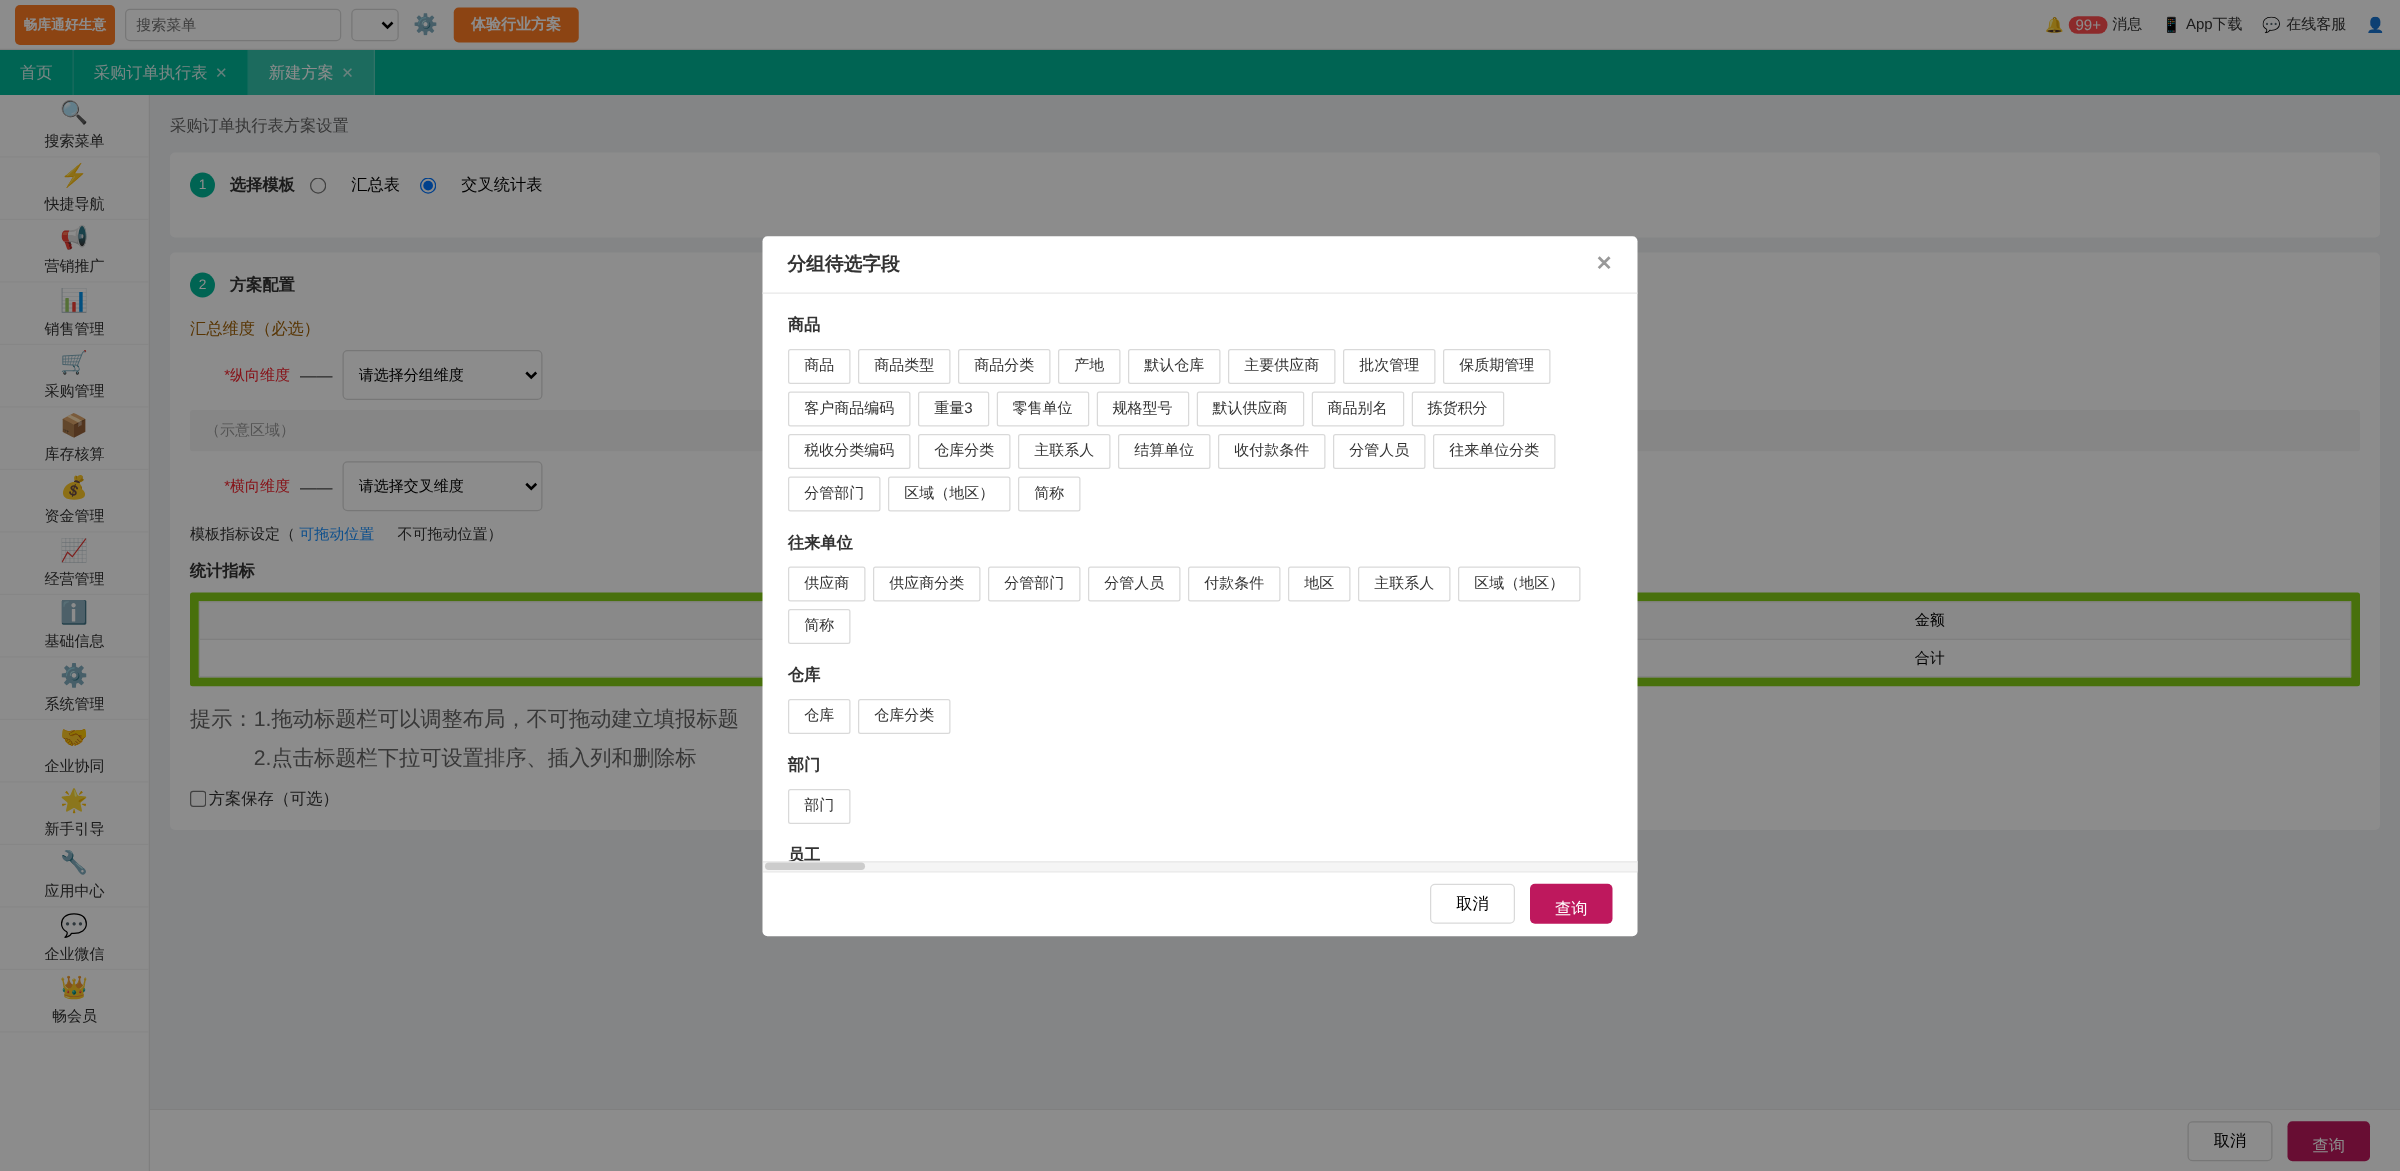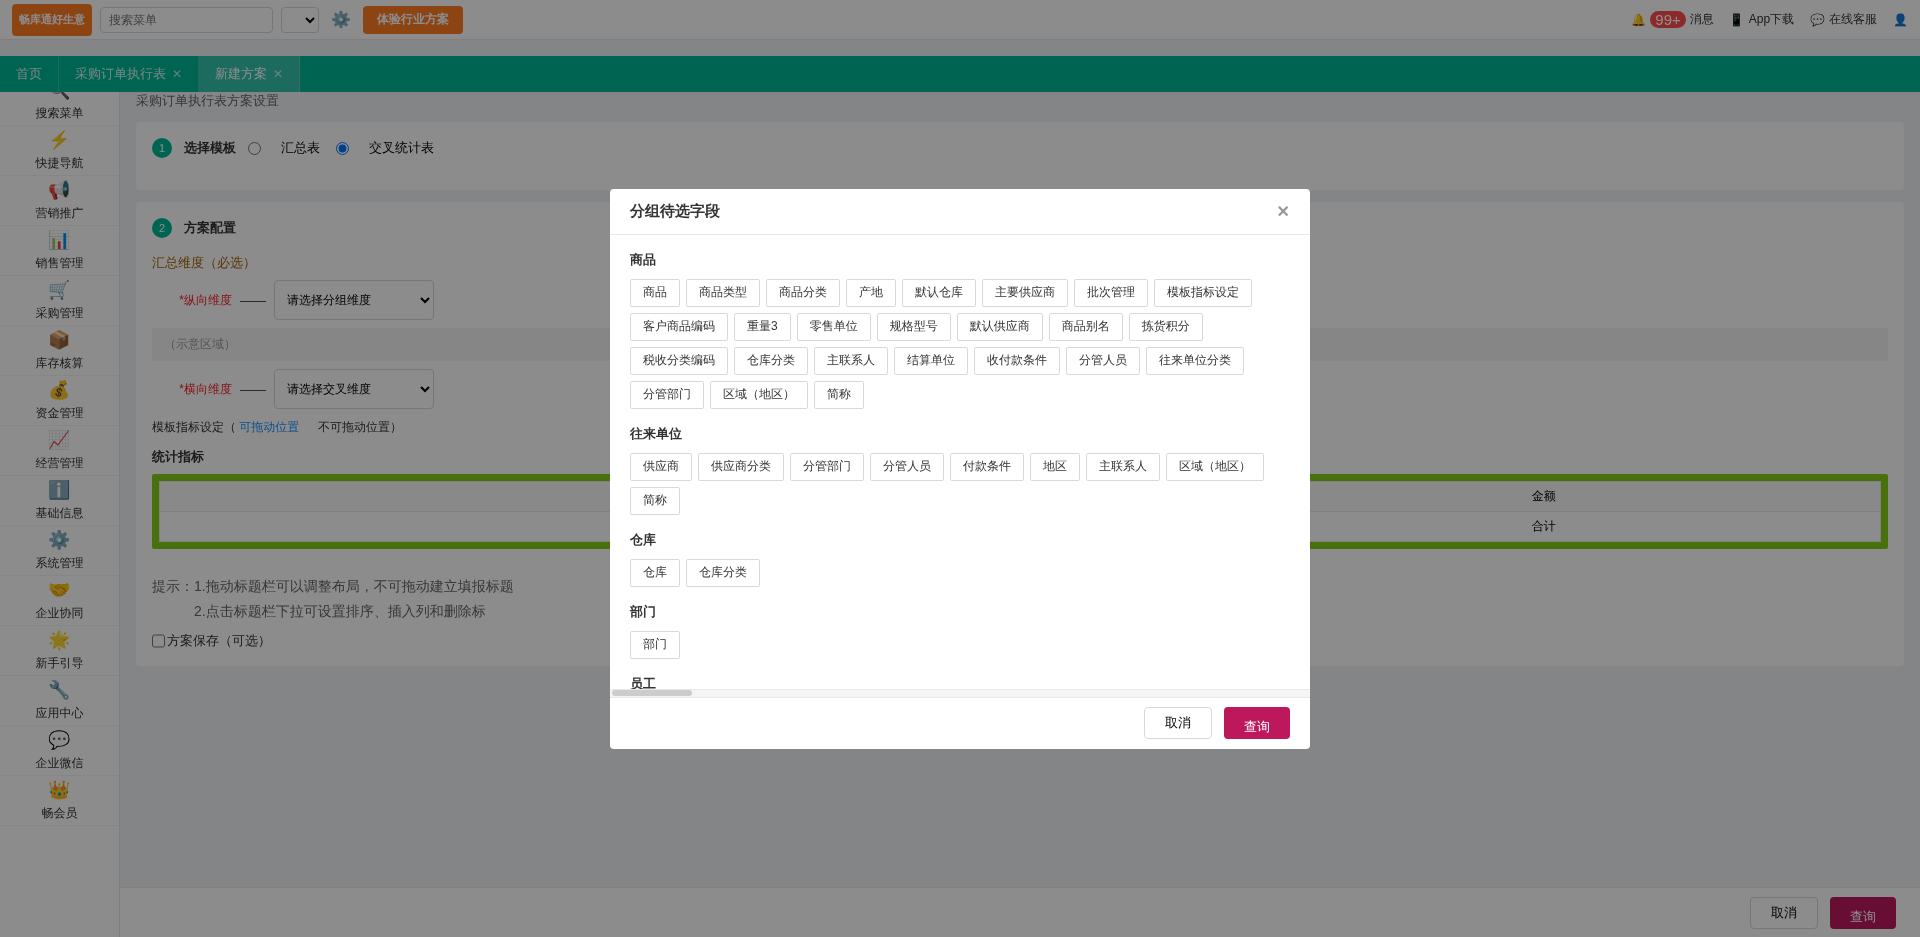--- a/index.html
+++ b/index.html
@@ -59,33 +59,33 @@
       margin-left: auto;
       display: flex; align-items: center; gap: 16px;
     }
     .topbar-right-item {
       display: flex; align-items: center; gap: 4px;
       font-size: 12px; color: #333; cursor: pointer;
     }
     .badge {
       background: #ff4d4f; color: #fff;
       border-radius: 10px; padding: 0 5px;
-      font-size: 15px; min-width: 16px;
+      font-size: 12px; min-width: 16px;
       text-align: center;
     }
 
     
     .navtabs {
       height: 36px;
       background: #00b698;
       display: flex;
       align-items: center;
       padding: 0 0 0 0;
       position: fixed;
-      top: 56px; left: 0; right: 0;
+      top: 40px; left: 0; right: 0;
       z-index: 99;
     }
     .navtab {
       height: 36px;
       padding: 0 16px;
       display: flex; align-items: center; gap: 6px;
       color: rgba(255,255,255,0.85);
       font-size: 13px;
       cursor: pointer;
       border-right: 1px solid rgba(255,255,255,0.2);
@@ -192,22 +192,22 @@
       padding: 6px 12px;
       border: 1px solid #e8e8e8;
       font-size: 12px; text-align: center;
     }
     .stats-table th {
       background: #fafafa; font-weight: normal;
     }
 
     
     .hint-text {
-      font-size: 14px; color: #666;
-      margin-top: 25px; line-height: 1.8;
+      font-size: 17px; color: #666;
+      margin-top: 12px; line-height: 1.8;
     }
 
     
     .bottombar {
       position: fixed;
       bottom: 0; left: 120px; right: 0;
       height: 50px;
       background: #fff;
       border-top: 1px solid #e8e8e8;
       display: flex; align-items: center; justify-content: flex-end;
@@ -540,21 +540,21 @@
     <div class="field-section">
           <div class="field-section-title">商品</div>
           <div class="field-tags">
             <div class="field-tag">商品</div>
             <div class="field-tag">商品类型</div>
             <div class="field-tag">商品分类</div>
             <div class="field-tag">产地</div>
             <div class="field-tag">默认仓库</div>
             <div class="field-tag">主要供应商</div>
             <div class="field-tag">批次管理</div>
-            <div class="field-tag">模板指标设定</div>
+            <div class="field-tag">保质期管理</div>
             <div class="field-tag">客户商品编码</div>
             <div class="field-tag">重量3</div>
             <div class="field-tag">零售单位</div>
             <div class="field-tag">规格型号</div>
             <div class="field-tag">默认供应商</div>
             <div class="field-tag">商品别名</div>
             <div class="field-tag">拣货积分</div>
             <div class="field-tag">税收分类编码</div>
             <div class="field-tag">仓库分类</div>
             <div class="field-tag">主联系人</div>

